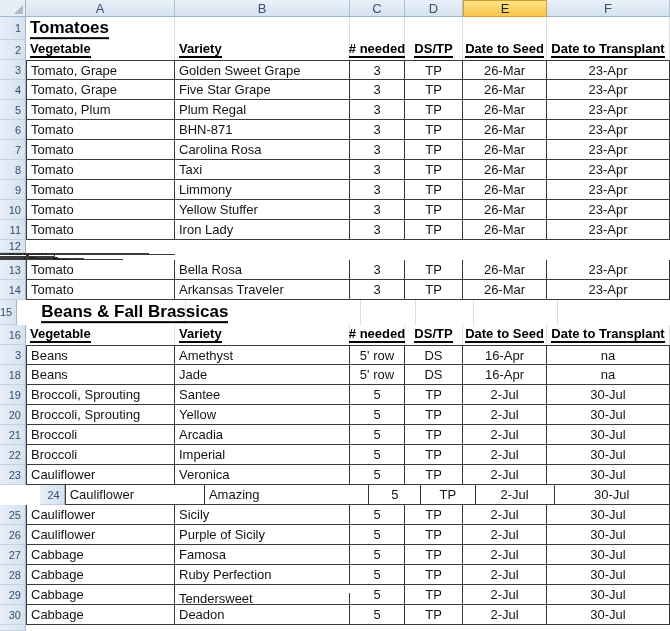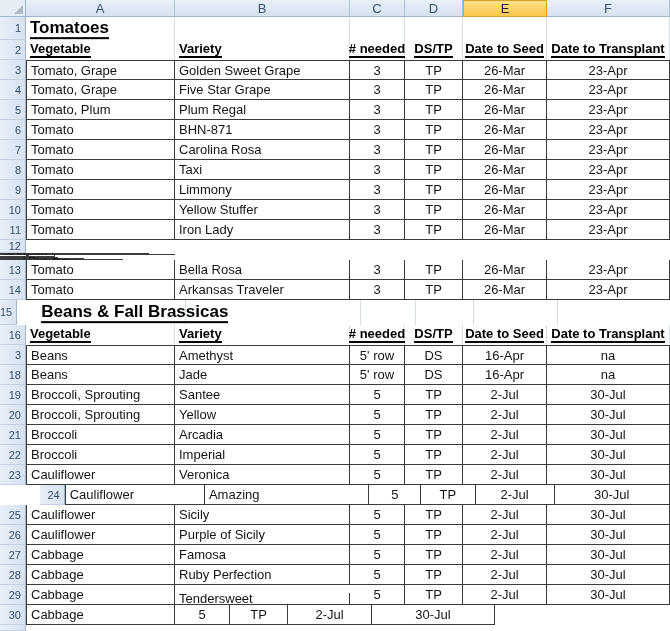--- a/index.html
+++ b/index.html
@@ -339,20 +339,21 @@
       <div class="dc fc lft" style="width: 149px;">Cabbage</div>
       <div class="dc lft" style="width: 175px; margin-top: 8px;">Tendersweet</div>
       <div class="dc ctr" style="width: 55px;">5</div>
       <div class="dc ctr" style="width: 58px;">TP</div>
       <div class="dc ctr" style="width: 84px;">2-Jul</div>
       <div class="dc ctr" style="width: 123px;">30-Jul</div>
     </div>
     <div class="row r" style="height: 20px;">
       <div class="rn">30</div>
       <div class="dc fc lft" style="width: 149px;">Cabbage</div>
+      <div class="dc lft" style="width: 175px;">Deadon</div>
       <div class="dc ctr" style="width: 55px;">5</div>
       <div class="dc ctr" style="width: 58px;">TP</div>
       <div class="dc ctr" style="width: 84px;">2-Jul</div>
       <div class="dc ctr" style="width: 123px;">30-Jul</div>
     </div>
     <div class="row" style="height: 6px;">
       <div class="rn"></div>
     </div>
   </div>
 

